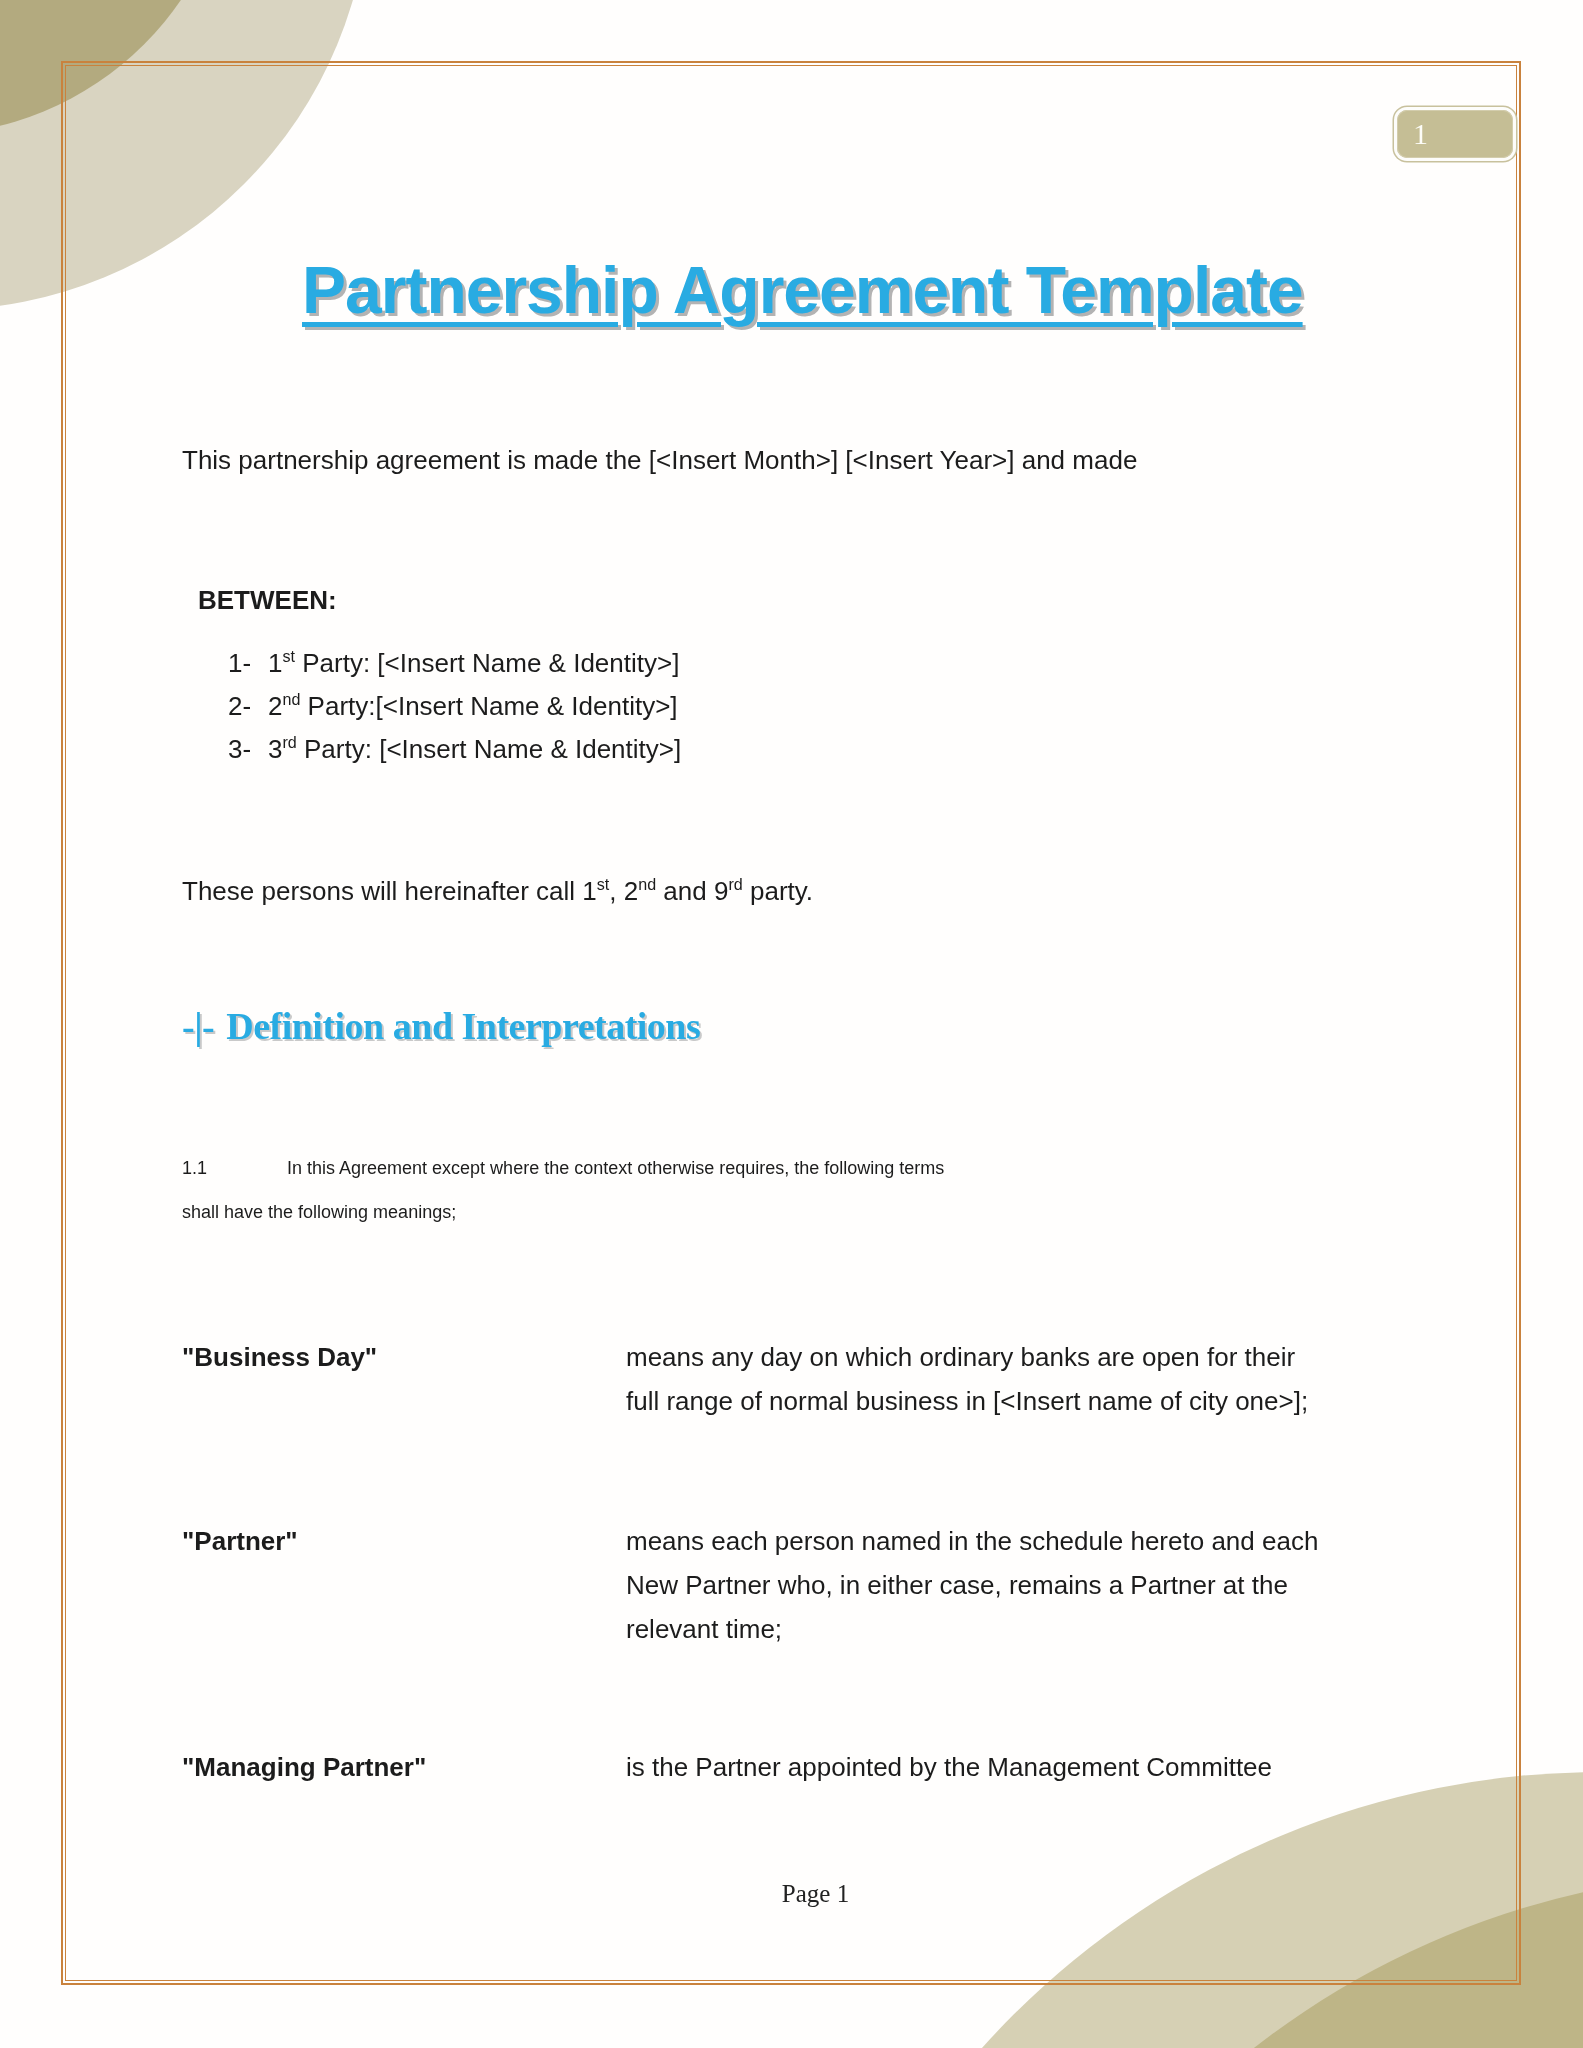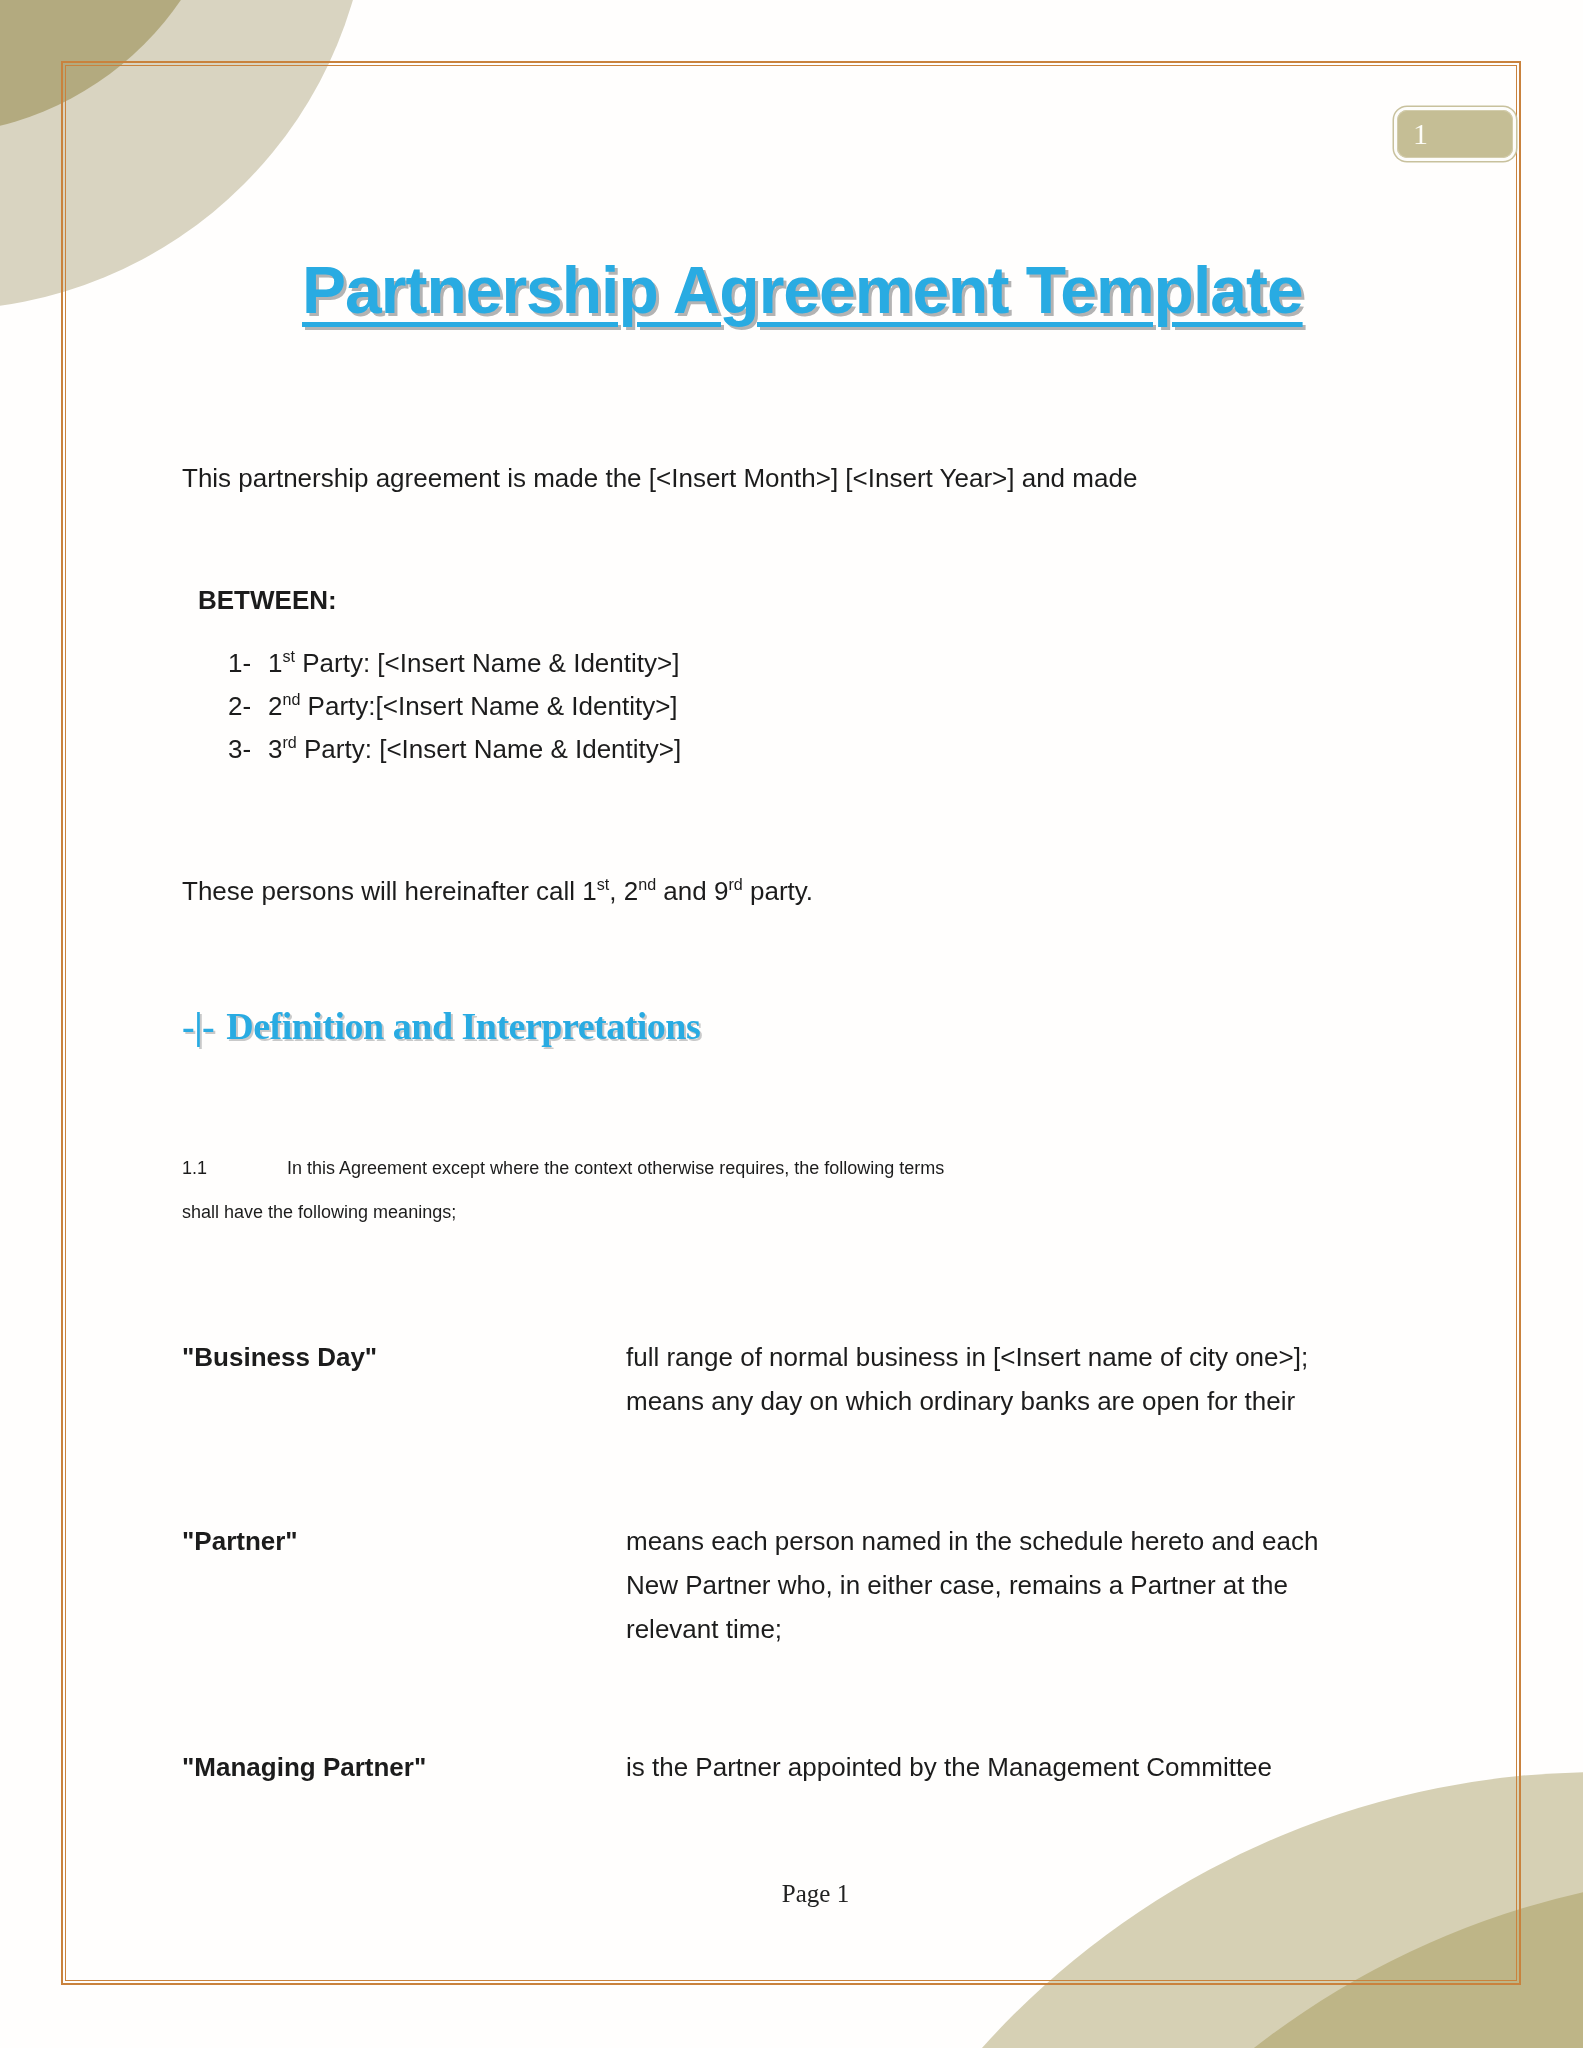--- a/index.html
+++ b/index.html
@@ -54,21 +54,21 @@
     position:absolute;left:302px;top:252px;
     font-size:66px;font-weight:bold;letter-spacing:-1px;
     white-space:nowrap;
     color:var(--accent-blue);
     text-decoration:underline;
     text-decoration-thickness:5px;
     text-underline-offset:9px;
     text-shadow:3px 3px 0 #b3b3b3;
   }
   .body-text{font-size:26px;line-height:34px;white-space:nowrap;}
-  .intro{position:absolute;left:182px;top:443px;margin-top:18px;}
+  .intro{position:absolute;left:182px;top:443px;}
   .between{position:absolute;left:198px;top:583px;font-weight:bold;}
   .party-list{position:absolute;left:228px;top:648px;}
   .party-row{display:flex;height:43px;align-items:flex-start;font-size:26px;white-space:nowrap;}
   .party-marker{width:40px;}
   sup{font-size:62%;vertical-align:super;line-height:0;}
   .persons{position:absolute;left:182px;top:874px;}
   .section-heading{
     position:absolute;left:182px;top:1004px;
     font-family:"Liberation Serif","DejaVu Serif",serif;
     font-size:38px;font-weight:bold;letter-spacing:-0.5px;
@@ -140,22 +140,22 @@
     <div class="clause">
       <div class="line">
         <span class="clause-num">1.1</span><span>In this Agreement except where the context otherwise requires, the following terms</span>
       </div>
       <div class="line">shall have the following meanings;</div>
     </div>
 
     <div class="def-row def-row-0">
       <div class="def-term">"Business Day"</div>
       <div class="def-body">
+        <div class="def-line">means any day on which ordinary banks are open for their</div>
         <div class="def-line">full range of normal business in [&lt;Insert name of city one&gt;];</div>
-        <div class="def-line">means any day on which ordinary banks are open for their</div>
       </div>
     </div>
 
     <div class="def-row def-row-1">
       <div class="def-term">"Partner"</div>
       <div class="def-body">
         <div class="def-line">means each person named in the schedule hereto and each</div>
         <div class="def-line">New Partner who, in either case, remains a Partner at the</div>
         <div class="def-line">relevant time;</div>
       </div>

